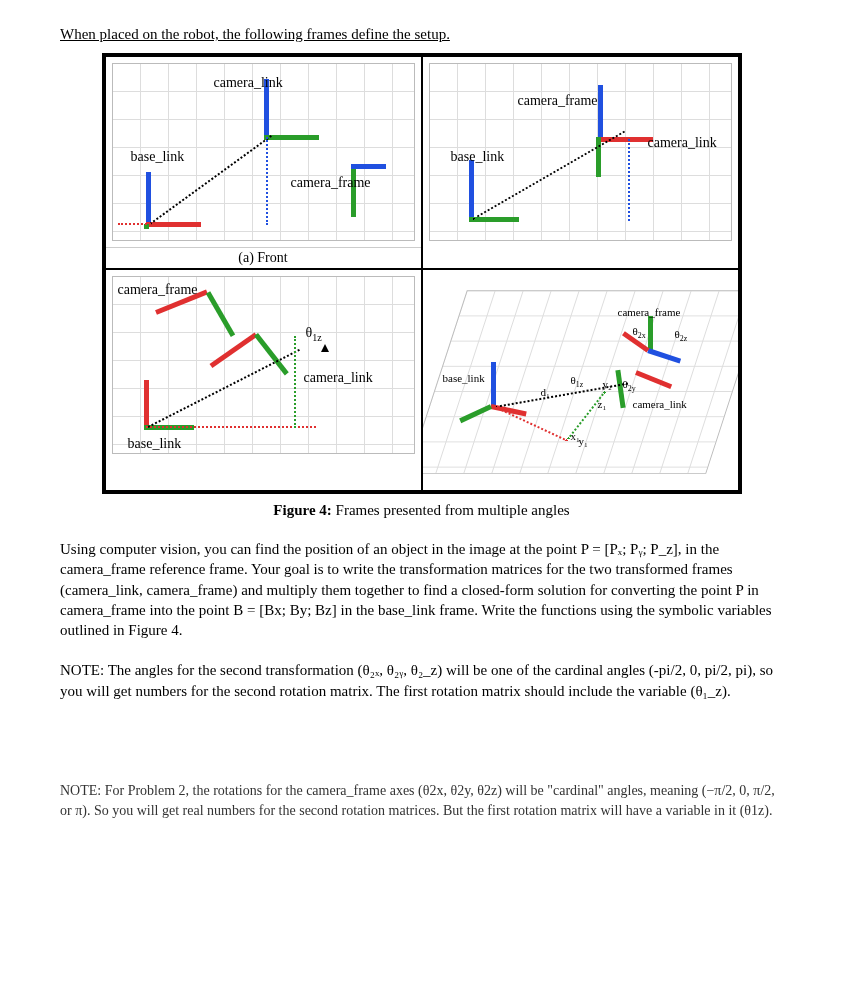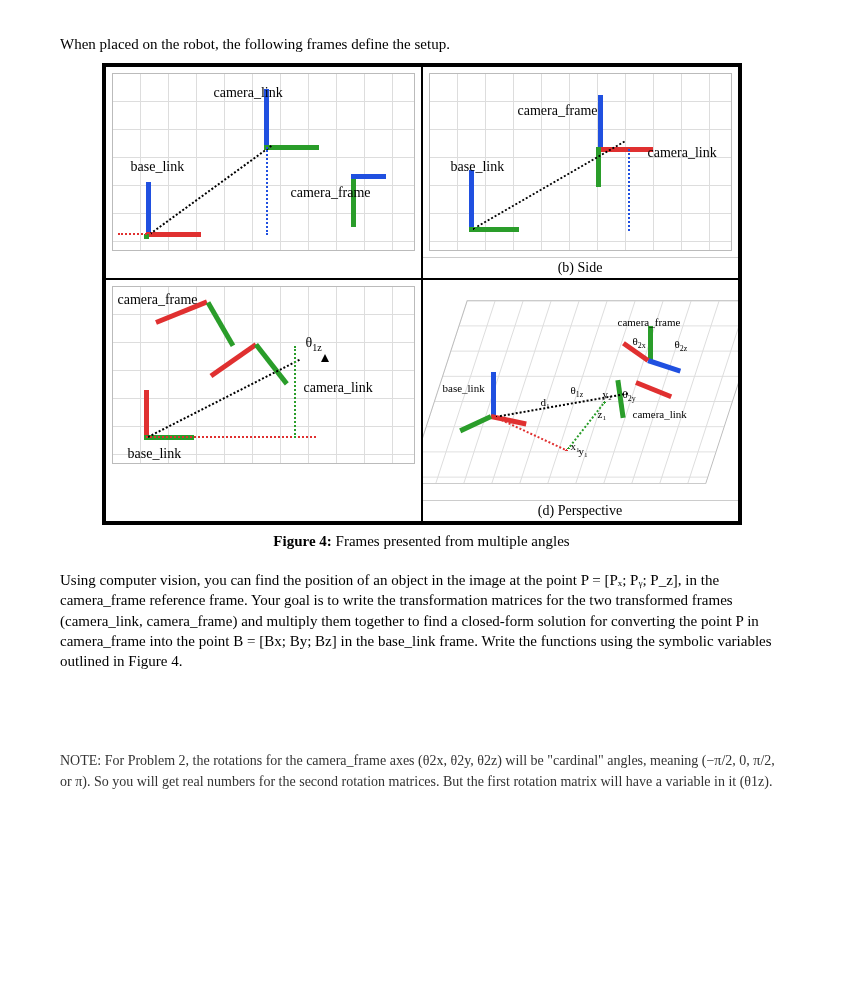--- a/index.html
+++ b/index.html
@@ -9,21 +9,21 @@
     background: #fff;
     font-family: Georgia, 'Times New Roman', serif;
     color: #000;
     display: flex;
     justify-content: center;
   }
   .page {
     width: 843px;
     padding: 0 60px;
   }
-  .intro { font-size: 15px; margin: 16px 0 10px 0; }
+  .intro { font-size: 15px; margin: 6px 0 10px 0; text-decoration: underline; }
   .fig-box {
     border: 3px solid #000;
     width: 640px;
     margin: 0 auto;
   }
   .fig-row { display: flex; }
   .fig-cell {
     border: 1px solid #000;
     flex: 1;
     position: relative;
@@ -109,41 +109,41 @@
           <span class="lbl" style="left:108px;top:18px;">camera_link</span>
 
           <div class="axis v-bar green" style="left:245px;bottom:30px;height:50px;"></div>
           <div class="axis h-bar blue" style="left:245px;bottom:78px;width:35px;"></div>
           <span class="lbl" style="left:185px;top:118px;">camera_frame</span>
 
           <div class="dot-line dot-d" style="left:44px;bottom:22px;width:150px;transform:rotate(-36deg);"></div>
           <div class="dot-line dot-v dot-blue" style="left:160px;top:80px;height:88px;"></div>
           <div class="dot-line dot-h dot-red" style="left:12px;bottom:22px;width:60px;"></div>
         </div>
+        <div class="caption-row">(a) Front</div>
       </div>
 
       <div class="fig-cell">
         <div class="plot-area">
           <div class="grid-bg"></div>
 
           <div class="axis v-bar blue" style="left:46px;bottom:25px;height:62px;"></div>
           <div class="axis h-bar green" style="left:46px;bottom:25px;width:50px;"></div>
           <span class="lbl" style="left:28px;top:92px;">base_link</span>
 
           <div class="axis v-bar blue" style="left:175px;top:28px;height:55px;"></div>
           <div class="axis h-bar red" style="left:175px;top:80px;width:55px;"></div>
           <div class="axis v-bar green" style="left:173px;top:80px;height:40px;"></div>
           <span class="lbl" style="left:95px;top:36px;">camera_frame</span>
 
           <span class="lbl" style="left:225px;top:78px;">camera_link</span>
 
           <div class="dot-line dot-d" style="left:50px;bottom:27px;width:175px;transform:rotate(-30deg);"></div>
           <div class="dot-line dot-v dot-blue" style="left:205px;top:82px;height:82px;"></div>
         </div>
-        <div class="caption-row">(b) Side</div>
       </div>
     </div>
 
     <div class="fig-row">
 
       <div class="fig-cell">
         <div class="plot-area">
           <div class="grid-bg"></div>
 
           <div class="axis v-bar red" style="left:38px;bottom:30px;height:50px;"></div>
@@ -194,29 +194,29 @@
           <span class="lbl lbl-sm" style="left:175px;top:128px;">z₁</span>
           <span class="lbl lbl-sm" style="left:210px;top:55px;"><span>θ</span><sub>2x</sub></span>
           <span class="lbl lbl-sm" style="left:252px;top:58px;"><span>θ</span><sub>2z</sub></span>
           <span class="lbl lbl-sm" style="left:115px;top:160px;margin-left:33px;">x₁</span>
           <span class="lbl lbl-sm" style="left:156px;top:165px;">y₁</span>
 
           <div class="dot-line dot-d" style="left:72px;top:136px;width:135px;transform:rotate(-10deg);"></div>
           <div class="dot-line dot-d dot-red" style="left:72px;top:136px;width:80px;transform:rotate(25deg);"></div>
           <div class="dot-line dot-d dot-green" style="left:145px;top:168px;width:60px;transform:rotate(-52deg);"></div>
         </div>
-        <div class="caption-row">(d) Perspective</div>
       </div>
     </div>
 
   </div>
 
   <div class="fig-caption">
     <b>Figure 4:</b><span> Frames presented from multiple angles</span>
   </div>
 
   <div class="para">Using computer vision, you can find the position of an object in the image at the point P = [Pₓ; Pᵧ; P_z], in the camera_frame reference frame. Your goal is to write the transformation matrices for the two transformed frames (camera_link, camera_frame) and multiply them together to find a closed-form solution for converting the point P in camera_frame into the point B = [Bx; By; Bz] in the base_link frame. Write the functions using the symbolic variables outlined in Figure 4.</div>
+  <div class="para">NOTE: The angles for the second transformation (θ₂ₓ, θ₂ᵧ, θ₂_z) will be one of the cardinal angles (-pi/2, 0, pi/2, pi), so you will get numbers for the second rotation matrix. The first rotation matrix should include the variable (θ₁_z).</div>
 
   <div class="foot">
     <span>NOTE: For Problem 2, the rotations for the camera_frame axes (θ2x, θ2y, θ2z) will be "cardinal" angles, meaning (</span><span>−π/2, 0, π/2, or π</span><span>). So you will get real numbers for the second rotation matrices. But the first rotation matrix will have a variable in it (θ1z).</span>
   </div>
 
 </div>
 
 </body></html>

